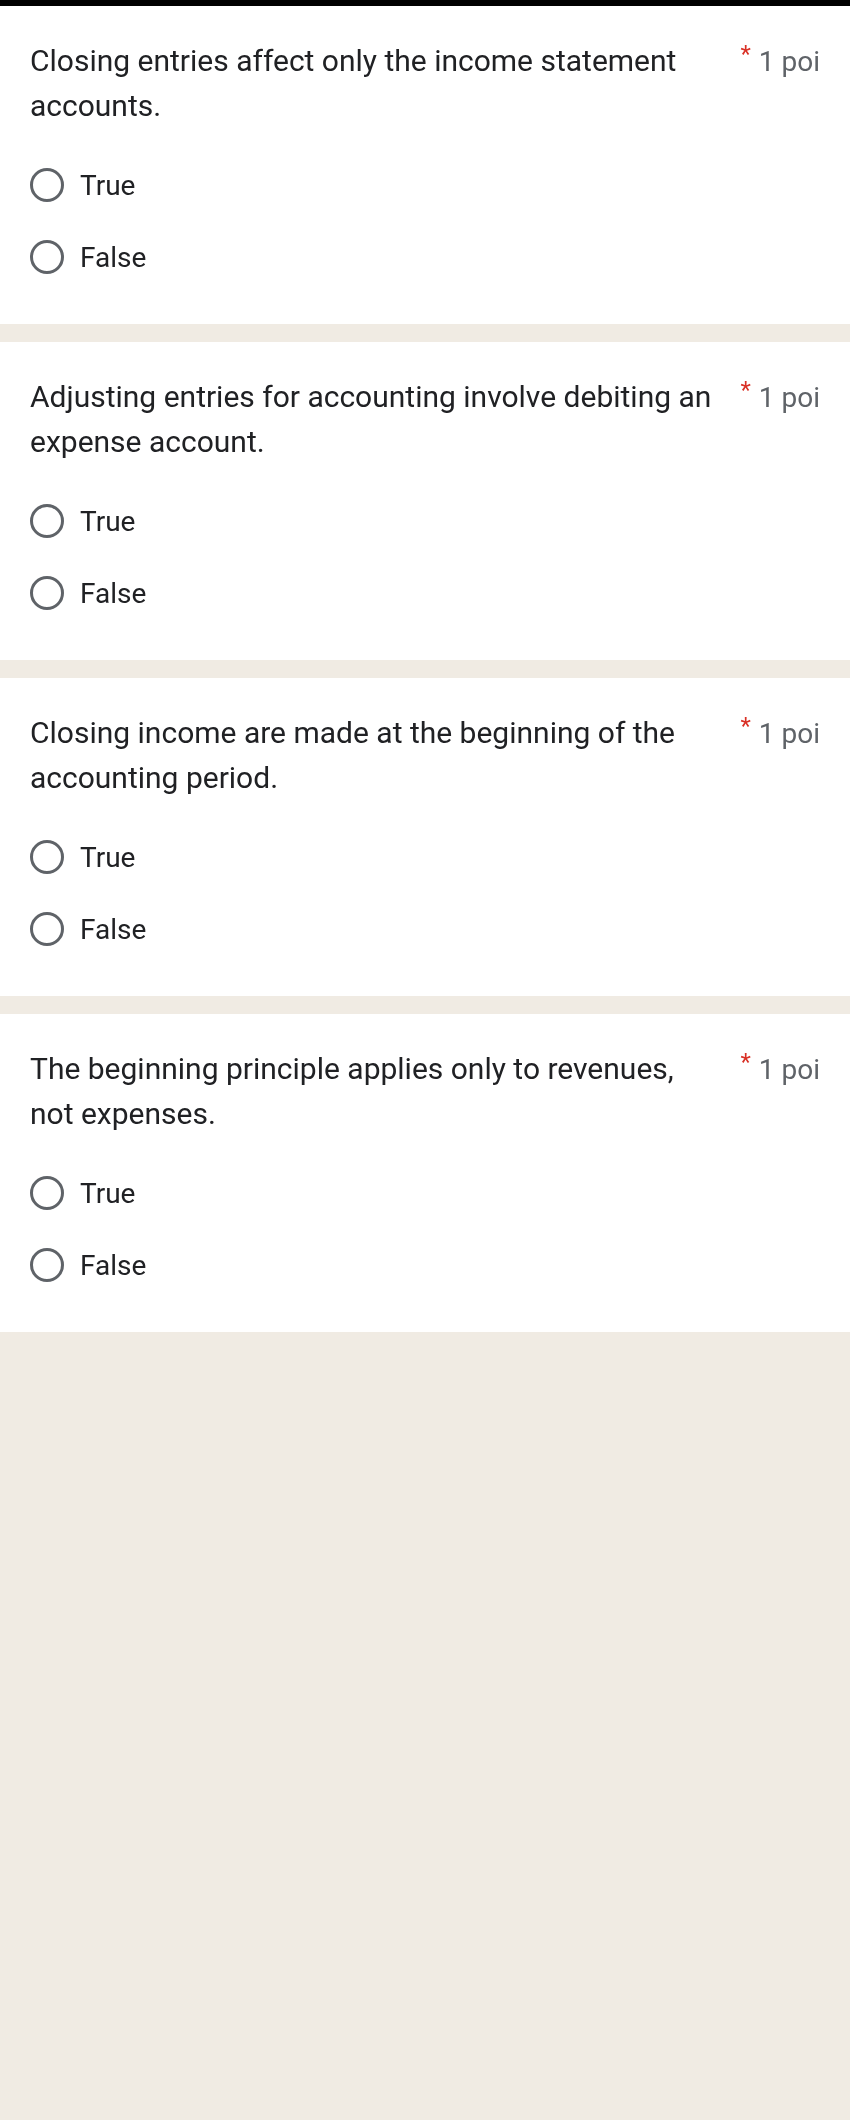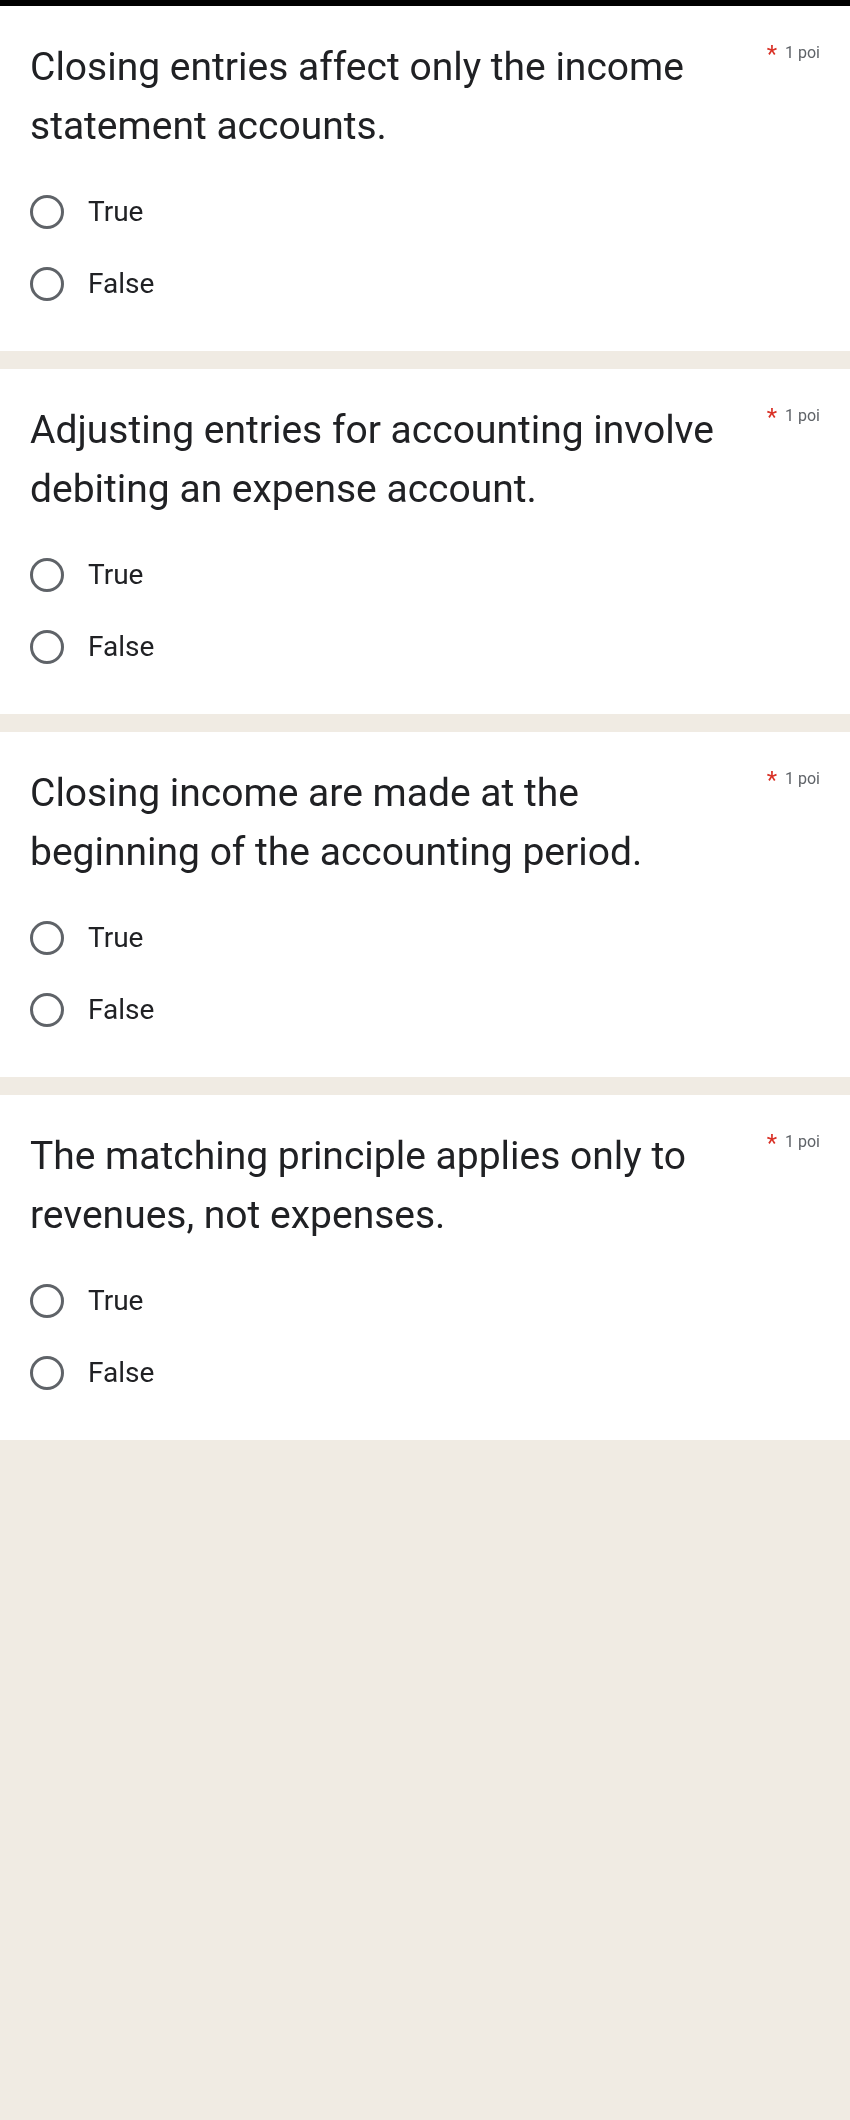--- a/index.html
+++ b/index.html
@@ -23,54 +23,54 @@
       padding: 32px 30px 50px 30px;
       margin-bottom: 0;
     }
     .question-header {
       display: flex;
       justify-content: space-between;
       align-items: flex-start;
       margin-bottom: 40px;
     }
     .question-text {
-      font-size: 39px;
+      font-size: 30px;
       line-height: 1.5;
       color: #202124;
       flex: 1;
       padding-right: 20px;
       font-weight: 400;
     }
     .points-wrapper {
       display: flex;
       align-items: flex-start;
       gap: 8px;
       padding-top: 4px;
       white-space: nowrap;
     }
     .required-asterisk {
       color: #d93025;
       font-size: 24px;
       line-height: 1;
     }
     .points-text {
       color: #5f6368;
-      font-size: 16px;
+      font-size: 28px;
       line-height: 1.4;
     }
     .options {
       display: flex;
       flex-direction: column;
       gap: 38px;
       margin-top: 10px;
     }
     .option {
       display: flex;
-      align-items: flex-start;
-      gap: 24px;
+      align-items: center;
+      gap: 16px;
       cursor: pointer;
     }
     .radio-circle {
       width: 34px;
       height: 34px;
       border: 3px solid #5f6368;
       border-radius: 50%;
       flex-shrink: 0;
     }
     .option-label {
@@ -148,21 +148,21 @@
       <span class="radio-circle"></span>
       <span class="option-label">False</span>
     </div>
   </div>
 </div>
 
 <div class="gap"></div>
 
 <div class="question-card">
   <div class="question-header">
-    <div class="question-text">The matching principle applies only to revenues, not expenses.</div>
+    <div class="question-text">The beginning principle applies only to revenues, not expenses.</div>
     <div class="points-wrapper">
       <span class="required-asterisk">*</span>
       <span class="points-text">1 poi</span>
     </div>
   </div>
   <div class="options">
     <div class="option">
       <span class="radio-circle"></span>
       <span class="option-label">True</span>
     </div>

